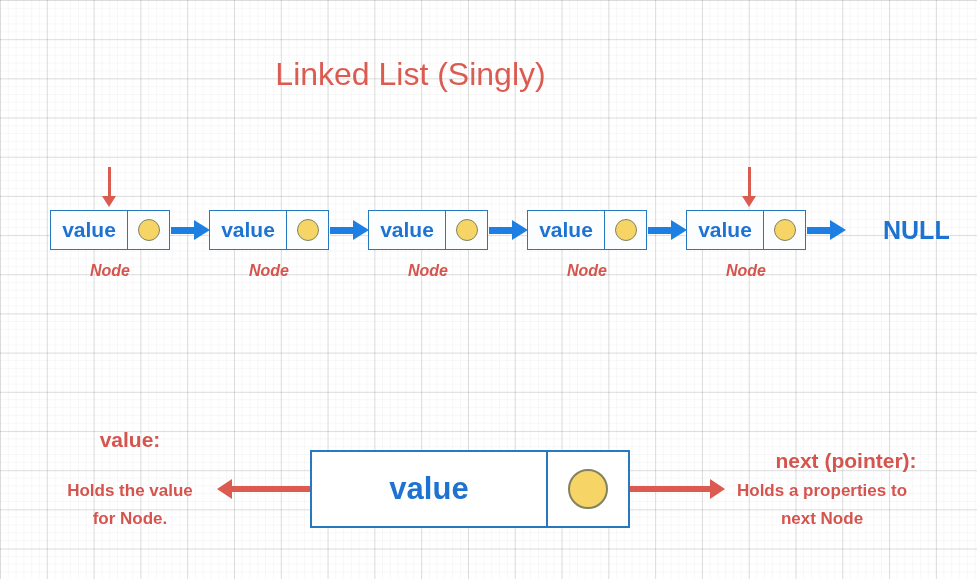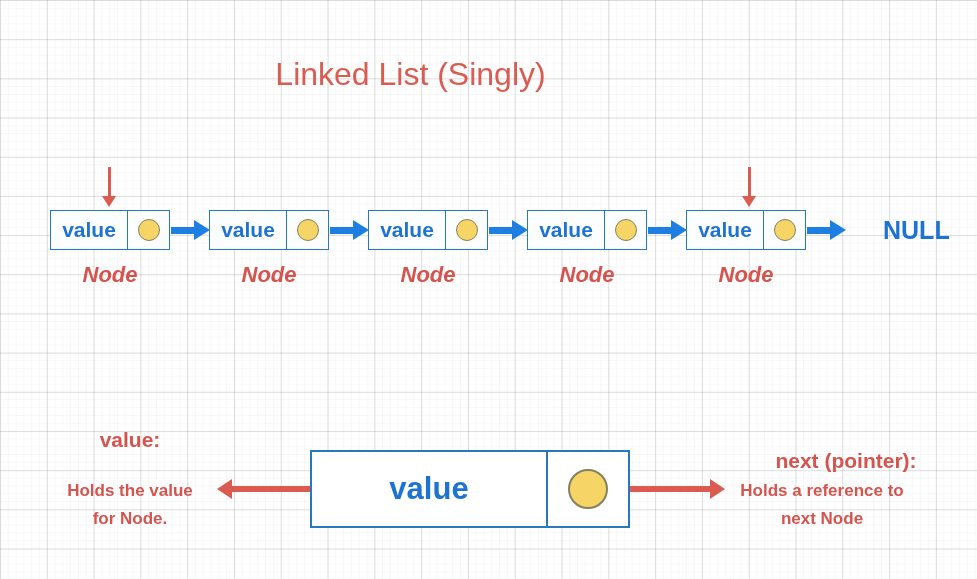--- a/index.html
+++ b/index.html
@@ -46,21 +46,21 @@
     width:41px;border-left:1.5px solid #2878C0;
     display:flex;align-items:center;justify-content:center;
   }
   .dot{
     width:22px;height:22px;border-radius:50%;
     background:#F6D566;border:1.5px solid #82825F;box-sizing:border-box;
     display:block;
   }
   .node-label{
     top:262px;width:120px;text-align:center;
-    font-size:22px;font-weight:bold;font-style:italic;color:#D5544E;
+    font-size:16px;font-weight:bold;font-style:italic;color:#D5544E;
   }
 
   .barrow{top:220px;width:39px;height:20px;}
   .barrow .shaft{position:absolute;left:0;top:6.5px;width:23px;height:7px;background:#1E7FE3;}
   .barrow .bhead{
     position:absolute;left:23px;top:0;width:0;height:0;
     border-top:10px solid transparent;border-bottom:10px solid transparent;
     border-left:16px solid #1E7FE3;
   }
   .null-text{left:883px;top:216px;font-size:25px;font-weight:bold;color:#1E73D2;}
@@ -201,16 +201,16 @@
   <div class="abs rarrow-head-left" style="left:217px;"></div>
 
   <div class="abs rarrow-shaft" style="left:630px;width:80px;"></div>
   <div class="abs rarrow-head-right" style="left:710px;"></div>
 
   <div class="abs ann ann-title" style="left:30px;top:428px;">value:</div>
   <div class="abs ann ann-line" style="left:30px;top:481px;">Holds the value</div>
   <div class="abs ann ann-line" style="left:30px;top:509px;">for Node.</div>
 
   <div class="abs ann ann-title" style="left:746px;top:449px;">next (pointer):</div>
-  <div class="abs ann ann-line" style="left:722px;top:481px;">Holds a reference to</div>
+  <div class="abs ann ann-line" style="left:722px;top:481px;">Holds a properties to</div>
   <div class="abs ann ann-line" style="left:722px;top:509px;">next Node</div>
 
 </div>
 
 </body></html>

